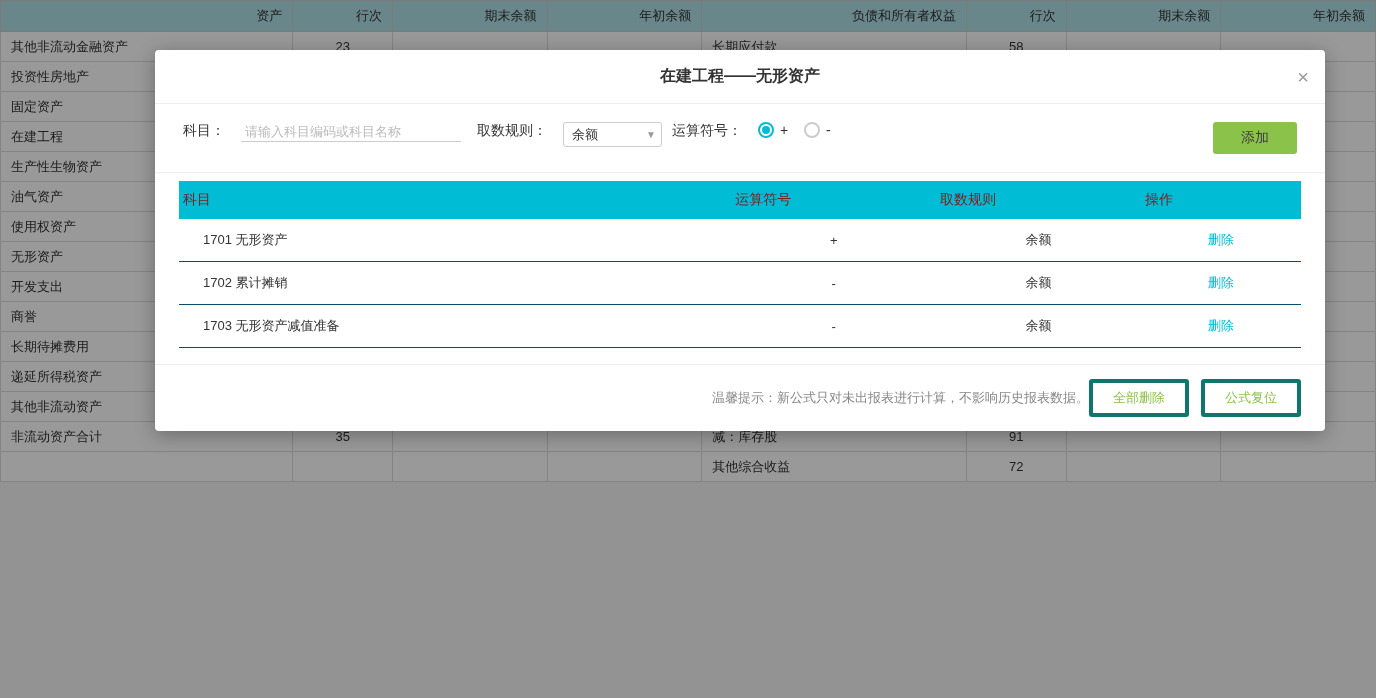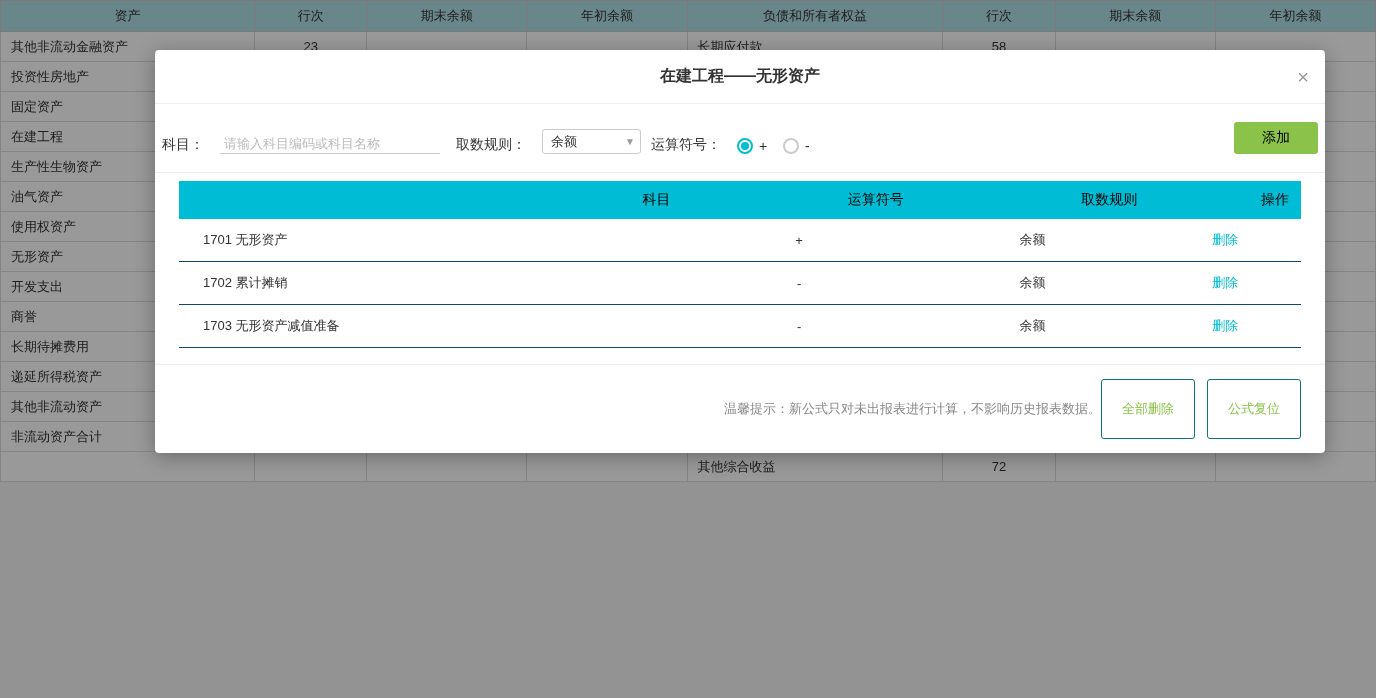--- a/index.html
+++ b/index.html
@@ -22,23 +22,23 @@
       background: #f5f5f5;
     }
     .bg-table {
       width: 100%;
       border-collapse: collapse;
     }
     .bg-table th {
       background: #b0e0e6;
       color: #333;
       font-weight: normal;
-      padding: 6px 17px;
+      padding: 6px 10px;
       border: 1px solid #ccc;
-      text-align: center;
+      text-align: right;
       height: 30px;
       font-size: 13px;
       margin-top: 32px;
     }
     .bg-table td {
       border: 1px solid #ddd;
       padding: 5px 10px;
       height: 30px;
       color: #333;
       font-size: 13px;
@@ -94,22 +94,22 @@
       color: #999;
       cursor: pointer;
       background: none;
       border: none;
       line-height: 1;
     }
 
     
     .form-row {
       display: flex;
-      align-items: flex-end;
-      padding: 18px 7px;
+      align-items: flex-start;
+      padding: 18px 28px;
       gap: 16px;
       border-bottom: 1px solid #eee;
     }
     .form-label {
       color: #333;
       white-space: nowrap;
       font-size: 14px;
     }
     .form-input {
       border: none;
@@ -178,43 +178,43 @@
     }
     .radio-circle.unchecked {
       border-color: #ccc;
     }
     .radio-text {
       color: #333;
       font-size: 14px;
     }
     .add-btn {
       background: #8bc34a;
-      color: #000000;
+      color: #404040;
       border: none;
       border-radius: 3px;
       padding: 7px 28px;
       font-size: 14px;
       cursor: pointer;
       margin-left: auto;
     }
 
     
     .modal-table-wrap {
       padding: 8px 24px 16px 24px;
     }
     .modal-table {
       width: 100%;
       border-collapse: collapse;
     }
     .modal-table thead tr th {
       background: #00bcd4;
-      color: #000000;
+      color: #7f1d1d;
       font-weight: normal;
-      padding: 10px 12px;
-      text-align: right;
+      padding: 10px 4px;
+      text-align: left;
       border: none;
       font-size: 14px;
     }
     .modal-table tbody tr td {
       border-bottom: 1px solid #0c4a6e;
       padding: 12px 12px;
       color: #333;
       font-size: 13px;
     }
     .modal-table tbody tr td:nth-child(1) {
@@ -249,24 +249,24 @@
     .footer-tip {
       color: #888;
       font-size: 13px;
     }
     .footer-btns {
       display: flex;
       gap: 12px;
     }
     .outline-btn {
       background: #fff;
-      border: 1px solid #0f766e;
+      border: 4px solid #0f766e;
       color: #8bc34a;
       border-radius: 3px;
-      padding: 20px 20px;
+      padding: 6px 20px;
       font-size: 13px;
       cursor: pointer;
     }
   </style>
 </head>
 <body>
 
 <div class="bg-table-wrap">
   <table class="bg-table">
     <thead>

